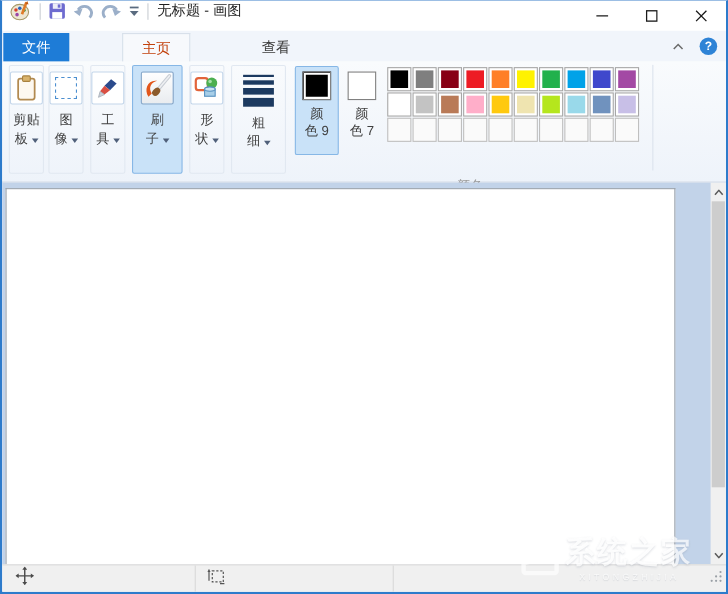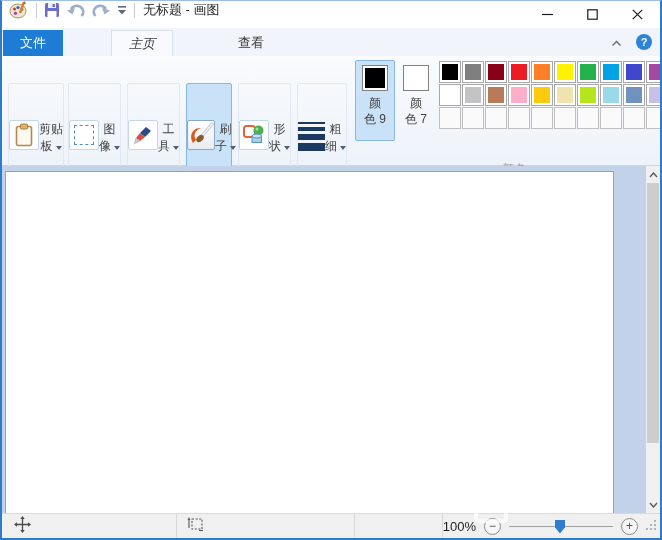--- a/index.html
+++ b/index.html
@@ -15,29 +15,29 @@
   .qat { display:flex; align-items:center; gap:7px; padding-left:7px; }
   .sep { width:1px; height:15px; background:#C9CDD3; }
   .qbtn { display:flex; align-items:center; justify-content:center; }
   .title-text { font-size:13px; color:#1F1F1F; margin-left:8px; white-space:nowrap; }
   .wincontrols { margin-left:auto; display:flex; height:27px; }
   .wbtn { width:45px; height:27px; display:flex; align-items:center; justify-content:center; }
   
   .tabrow { height:28px; background:#F1F5FB; display:flex; align-items:flex-end; position:relative;gap:48px; }
   .tab { height:26px; padding:0 17px; font-size:13px; display:flex; align-items:center; color:#3A3A3A; }
   .tab.file { color:#fff; margin-left:1px; }
-  .tab.active { background:#F7F9FC; border:1px solid #D8E0EA; border-bottom:none; color:#404040;font-style:italic; }
+  .tab.active { background:#F7F9FC; border:1px solid #D8E0EA; border-bottom:none; color:#c2410c; }
   .tabrow-right { position:absolute; right:8px; top:5px; display:flex; align-items:center; gap:14px; }
   .helpbtn { width:16px; height:16px; border-radius:50%; background:#2E83D6; color:#fff;
     font-size:11px; font-weight:bold; display:flex; align-items:center; justify-content:center; }
   
   .ribbon { height:110px; background:linear-gradient(#F9FBFD,#EEF3FA);
     border-bottom:1px solid #CBD6E4; display:flex; align-items:flex-start; padding:3px 0 0 6px; position:relative; }
   .rbtn { height:99px; border:1px solid #E1E8F1; border-radius:2px; background:transparent;
-    display:flex; align-items:center; padding-top:5px; flex:none;margin-top:24px; }
+    display:flex; flex-direction:column; align-items:center; padding-top:5px; flex:none; }
   .rbtn.sel { background:#C9E2F8; border:1px solid #86B7E6; }
   .iconbox { width:30px; height:30px; background:#fff; border:1px solid #C3D6EA; border-radius:2px;
     display:flex; align-items:center; justify-content:center; }
   .rbtn.sel .iconbox { border:1px solid #8AA8C8; background:linear-gradient(#FEFEFE,#E9ECEF); }
   .rlabel { margin-top:6px; font-size:12px; color:#3F3F3F; text-align:center; line-height:17px; }
   .lrow { display:flex; align-items:center; justify-content:center; gap:3px; }
   .dd { width:0; height:0; border-left:3.5px solid transparent; border-right:3.5px solid transparent;
     border-top:4px solid #50607A; margin-top:2px; }
   .gap4{width:4px;flex:none;} .gap6{width:6px;flex:none;} .gap8{width:8px;flex:none;}
   
@@ -413,38 +413,33 @@
       <span>
         <svg width="18" height="16" viewBox="0 0 18 16">
           <rect x="5" y="3" width="10" height="10" fill="none" stroke="#555" stroke-width="1.1" stroke-dasharray="2,1.6"></rect>
           <path d="M2 3 L2 12" stroke="#555" stroke-width="1.1"></path>
           <polygon points="2,1 0.6,4 3.4,4" fill="#555"></polygon>
           <path d="M12 14.5 L16 14.5" stroke="#555" stroke-width="1.1"></path>
         </svg>
       </span>
     </div>
     <div class="ssec s3"></div>
-    <div class="ssec s4">
-      <span class="zoomtext">100%</span>
-      <span class="zoombtn">−</span>
-      <span class="slider">
-        <span class="strack"></span>
-        <span class="shandle"></span>
-      </span>
-      <span class="zoombtn">+</span>
-    </div>
     <span class="grip">
       <svg width="12" height="12" viewBox="0 0 12 12">
         <circle cx="10" cy="2" r="1" fill="#9AA0A6"></circle>
           <circle cx="10" cy="6" r="1" fill="#9AA0A6"></circle>
         <circle cx="10" cy="10" r="1" fill="#9AA0A6"></circle>
           <circle cx="6" cy="6" r="1" fill="#9AA0A6"></circle>
         <circle cx="6" cy="10" r="1" fill="#9AA0A6"></circle>
           <circle cx="2" cy="10" r="1" fill="#9AA0A6"></circle>
       </svg>
     </span>
   </div>
 
   <div class="watermark">
     <span class="wm-logo"></span>
+    <span class="wm-texts">
+      <span class="wm-main">系统之家</span>
+      <span class="wm-sub">xitongzhijia</span>
+    </span>
   </div>
 
 </div>
 
 </body></html>

